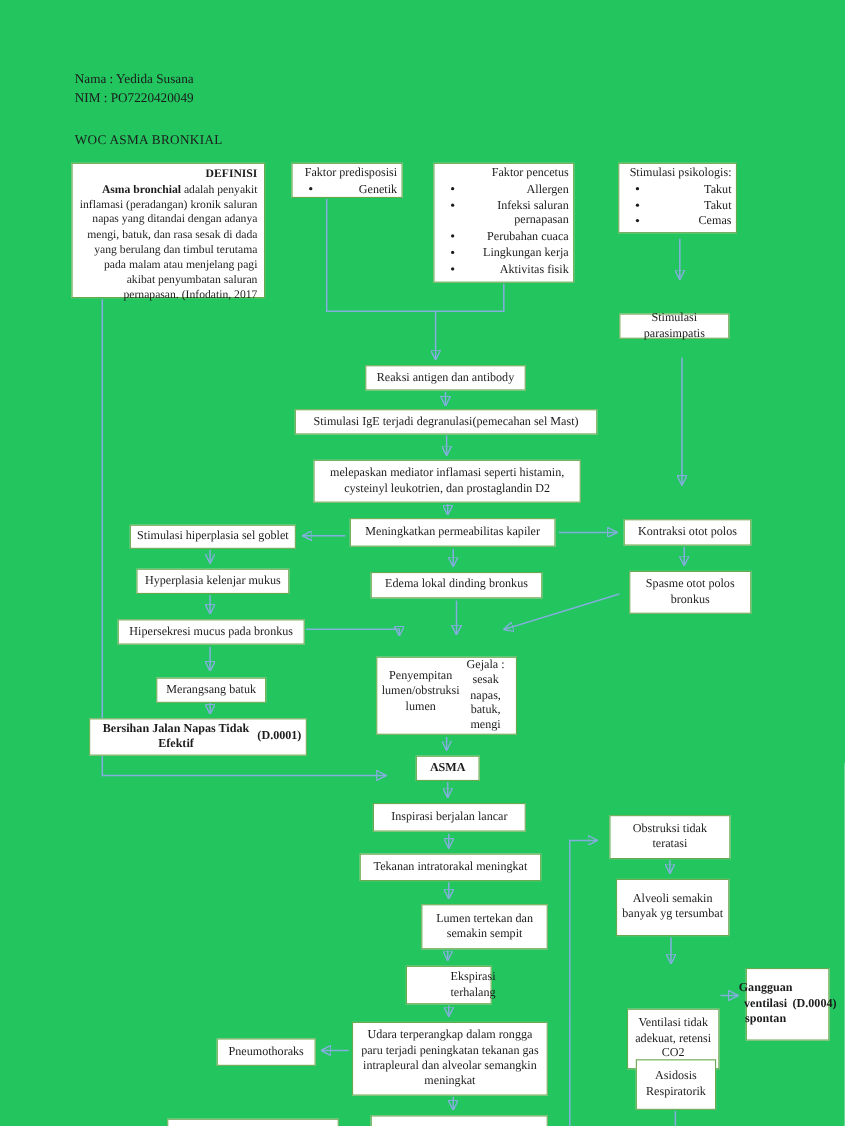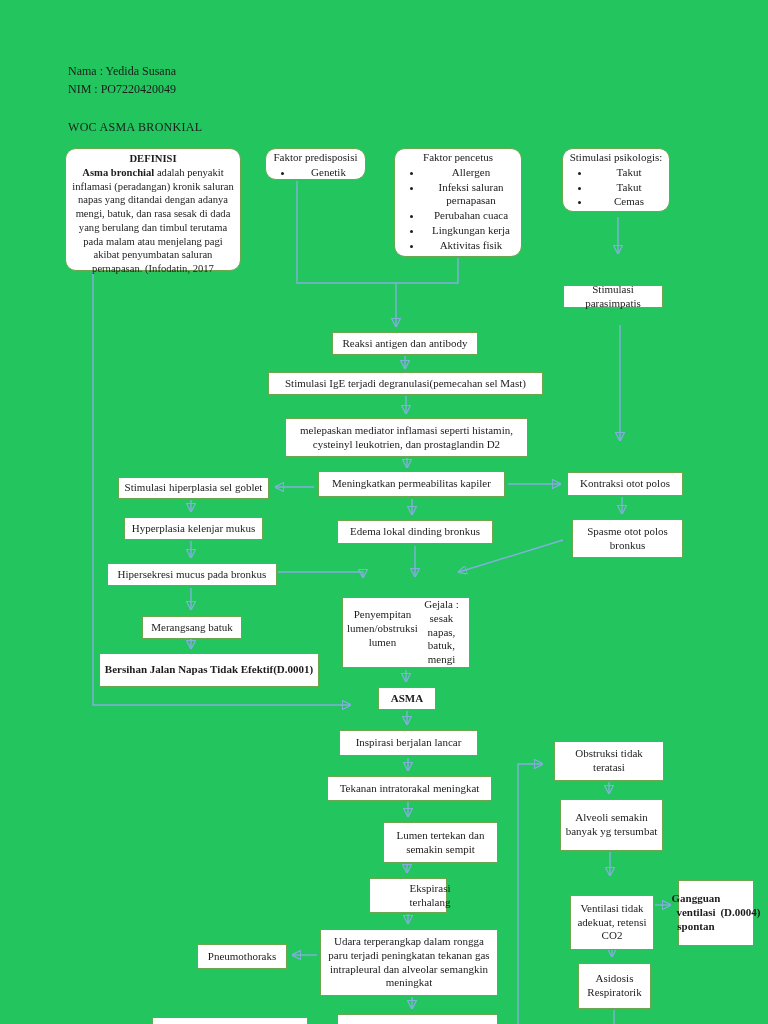--- a/index.html
+++ b/index.html
@@ -3,21 +3,21 @@
 <meta charset="utf-8">
 <style>
   html,body{margin:0;padding:0;background:#ffffff;}
   .page{position:relative;width:768px;height:1024px;background:#22c55e;overflow:hidden;
         font-family:"Liberation Serif",serif;color:#1c1c1c;}
   .hdr{position:absolute;left:68px;font-size:12px;white-space:nowrap;}
   .doc-title{position:absolute;left:68px;top:120px;font-size:12px;letter-spacing:.3px;}
   .node{position:absolute;border:1.5px solid #69a84e;background:#fff;box-sizing:border-box;
         font-size:11px;line-height:1.25;display:flex;align-items:center;justify-content:center;
         text-align:center;padding:2px 4px;}
-  .node.tl{align-items:flex-start;justify-content:flex-start;text-align:center;display:block;border-radius:11px;}
+  .node.tl{align-items:flex-start;justify-content:flex-start;text-align:right;display:block;}
   .node.col{flex-direction:row;}
   .b{font-weight:bold;}
   .def{font-size:10.6px;text-align:justify;padding:3px 6px 2px 6px;line-height:1.3;}
   ul.blt{margin:1px 0 0 0;padding-left:24px;}
   ul.blt li{padding-left:2px;margin:0 0 1px 0;}
   .lead{margin:0;}
   svg.wires{position:absolute;left:0;top:0;pointer-events:none;}
   svg.wires path{fill:none;stroke:#83afdd;stroke-width:1.4;}
 </style>
 </head>
@@ -119,21 +119,21 @@
   <div class="node" style="left:124px;top:517px;width:139px;height:23px;">Hyperplasia kelenjar mukus</div>
 
   <div class="node" style="left:337px;top:520px;width:156px;height:24px;">Edema lokal dinding bronkus</div>
 
   <div class="node" style="left:572px;top:519px;width:111px;height:39px;">Spasme otot polos bronkus</div>
 
   <div class="node" style="left:107px;top:563px;width:170px;height:23px;">Hipersekresi mucus pada bronkus</div>
 
   <div class="node" style="left:142px;top:616px;width:100px;height:23px;">Merangsang batuk</div>
 
-  <div class="node col b" style="left:99px;top:653px;width:220px;height:34px;">
+  <div class="node col b" style="left:81px;top:653px;width:198px;height:34px;">
     <div>Bersihan Jalan Napas Tidak Efektif</div>
     <div>(D.0001)</div>
   </div>
 
   <div class="node col" style="left:342px;top:597px;width:128px;height:71px;">
     <div style="margin-bottom:7px;">Penyempitan lumen/obstruksi lumen</div>
     <div>Gejala : sesak napas, batuk, mengi</div>
   </div>
 
   <div class="node b" style="left:378px;top:687px;width:58px;height:23px;">ASMA</div>
@@ -147,21 +147,21 @@
   <div class="node" style="left:369px;top:878px;width:78px;height:35px;padding-left:48px;">Ekspirasi terhalang</div>
 
   <div class="node" style="left:320px;top:929px;width:178px;height:67px;">Udara terperangkap dalam rongga paru terjadi peningkatan tekanan gas intrapleural dan alveolar semangkin meningkat</div>
 
   <div class="node" style="left:197px;top:944px;width:90px;height:25px;">Pneumothoraks</div>
 
   <div class="node" style="left:554px;top:741px;width:110px;height:40px;">Obstruksi tidak teratasi</div>
 
   <div class="node" style="left:560px;top:799px;width:103px;height:52px;">Alveoli semakin banyak yg tersumbat</div>
 
-  <div class="node" style="left:570px;top:895px;width:84px;height:55px;">Ventilasi tidak adekuat, retensi CO2</div>
+  <div class="node" style="left:570px;top:917px;width:84px;height:55px;">Ventilasi tidak adekuat, retensi CO2</div>
 
   <div class="node col b" style="left:678px;top:880px;width:76px;height:66px;">
     <div>Gangguan ventilasi spontan</div>
     <div>(D.0004)</div>
   </div>
 
   <div class="node" style="left:578px;top:963px;width:73px;height:46px;">Asidosis Respiratorik</div>
 
   <div class="node" style="left:152px;top:1017px;width:156px;height:20px;"></div>
   <div class="node" style="left:337px;top:1014px;width:161px;height:20px;"></div>

